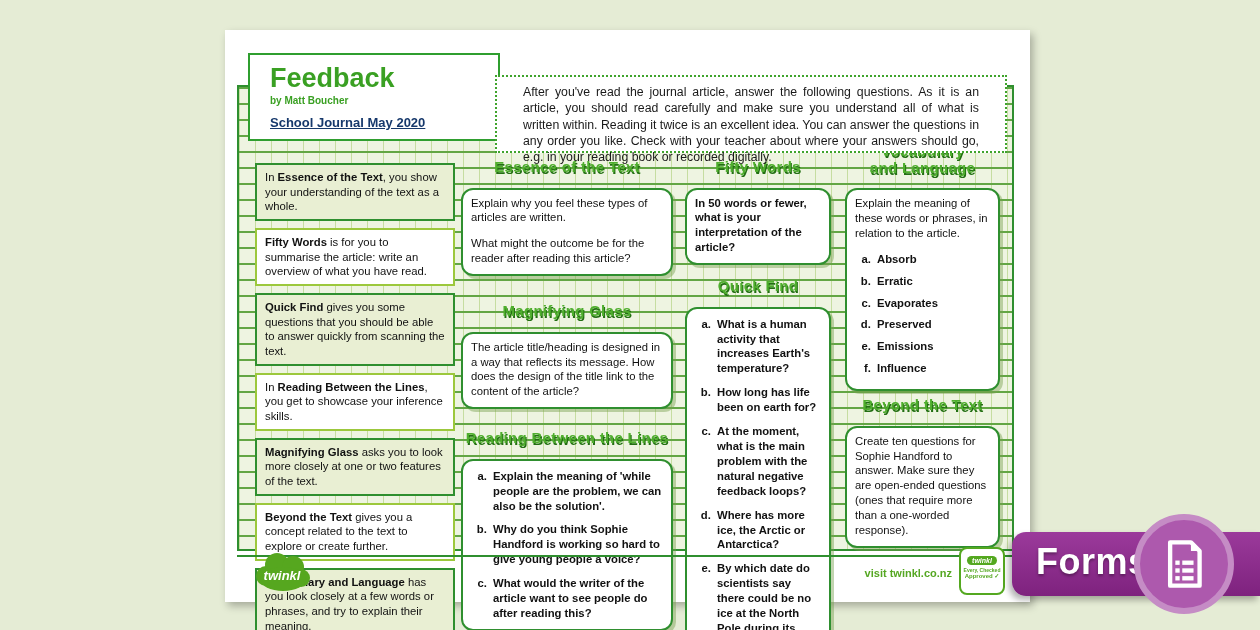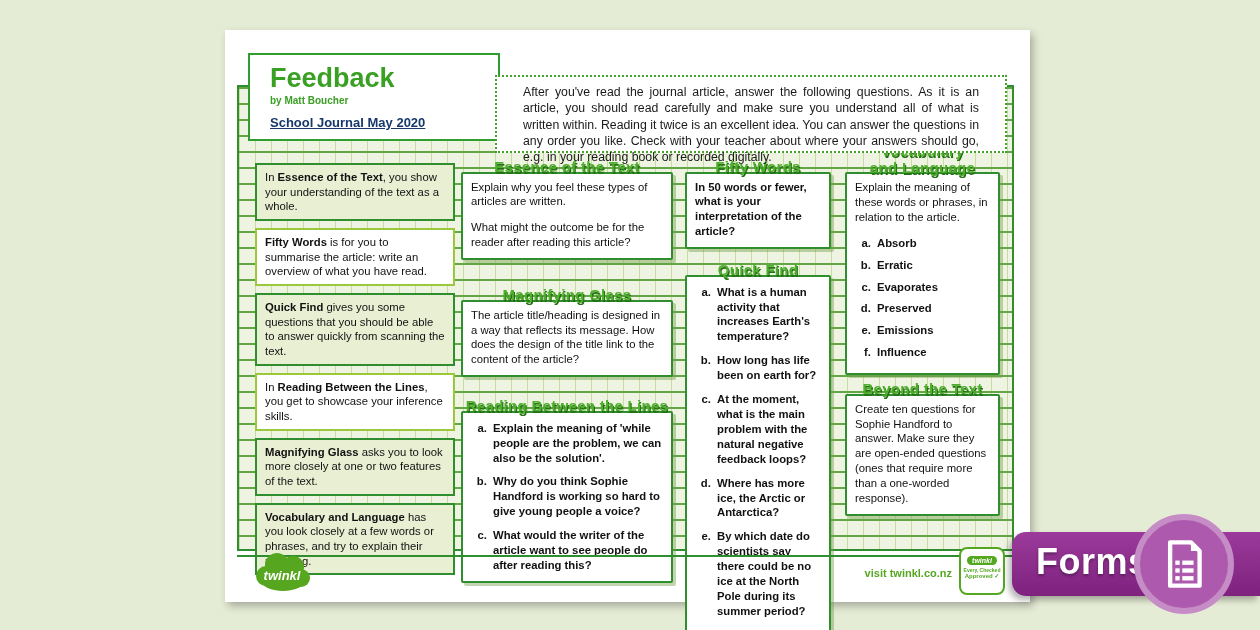--- a/index.html
+++ b/index.html
@@ -47,23 +47,23 @@
   .lbox.light{border-color:#9cc83c;background:#ffffff;}
   
   .colA{position:absolute;left:222px;top:72px;width:212px;z-index:2;}
   .colB{position:absolute;left:446px;top:72px;width:146px;z-index:2;}
   .colC{position:absolute;left:606px;top:56px;width:155px;z-index:2;}
   .bubble{
     text-align:center;font-size:15px;font-weight:bold;color:#4fae2e;letter-spacing:.3px;
     text-shadow:1px 2px 0 #226f12;margin:0 0 -4px 0;position:relative;z-index:3;line-height:1.1;
   }
   .sbox{
-    background:#fff;border:2px solid #2f8f2f;border-radius:2px;padding:6px 8px;
+    background:#fff;border:2px solid #2f8f2f;border-radius:12px;padding:6px 8px;
     font-size:11.3px;line-height:1.32;color:#111;box-shadow:3px 3px 0 rgba(120,160,80,0.45);
-    position:relative;z-index:2;
+    position:relative;z-index:2;margin-top:16px;
   }
   .sbox p{margin:0 0 11px 0;}
   .sbox p:last-child{margin-bottom:2px;}
   .sbox ol{margin:2px 0 0 0;padding-left:19px;list-style:lower-alpha;}
   .sbox ol li{margin-bottom:9px;padding-left:3px;font-weight:600;}
   .sbox ol li:last-child{margin-bottom:2px;}
   .vocab-list li{margin-bottom:7px !important;}
   .mt-a{margin-top:27px;} .mt-b{margin-top:21px;} .mt-c{margin-top:13px;} .mt-d{margin-top:6px;}
   
   .flogo{position:absolute;left:28px;top:520px;z-index:3;}
@@ -98,20 +98,21 @@
 <div class="sheet">
 
   <div class="gridarea">
 
     <div class="legend">
       <div class="lbox dark"><span>In </span><b>Essence of the Text</b><span>, you show your understanding of the text as a whole.</span></div>
       <div class="lbox light"><span></span><b>Fifty Words</b><span> is for you to summarise the article: write an overview of what you have read.</span></div>
       <div class="lbox dark"><span></span><b>Quick Find</b><span> gives you some questions that you should be able to answer quickly from scanning the text.</span></div>
       <div class="lbox light"><span>In </span><b>Reading Between the Lines</b><span>, you get to showcase your inference skills.</span></div>
       <div class="lbox dark"><span></span><b>Magnifying Glass</b><span> asks you to look more closely at one or two features of the text.</span></div>
+      <div class="lbox light"><span></span><b>Beyond the Text</b><span> gives you a concept related to the text to explore or create further.</span></div>
       <div class="lbox dark"><span></span><b>Vocabulary and Language</b><span> has you look closely at a few words or phrases, and try to explain their meaning.</span></div>
     </div>
 
     <div class="colA">
       <div>
         <div class="bubble">Essence of the Text</div>
         <div class="sbox">
           <p>Explain why you feel these types of articles are written.</p>
           <p>What might the outcome be for the reader after reading this article?</p>
         </div>

